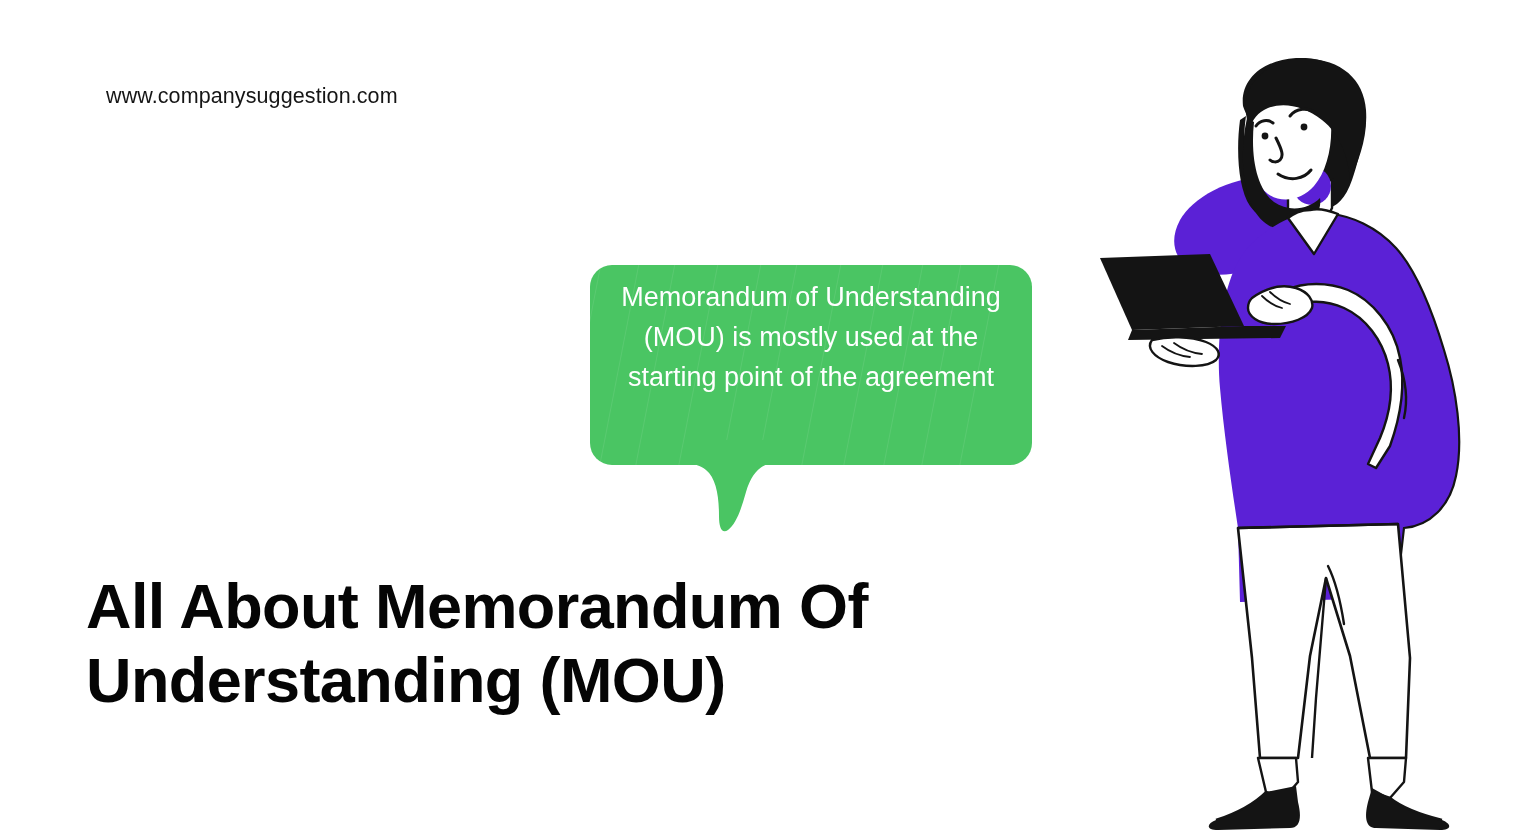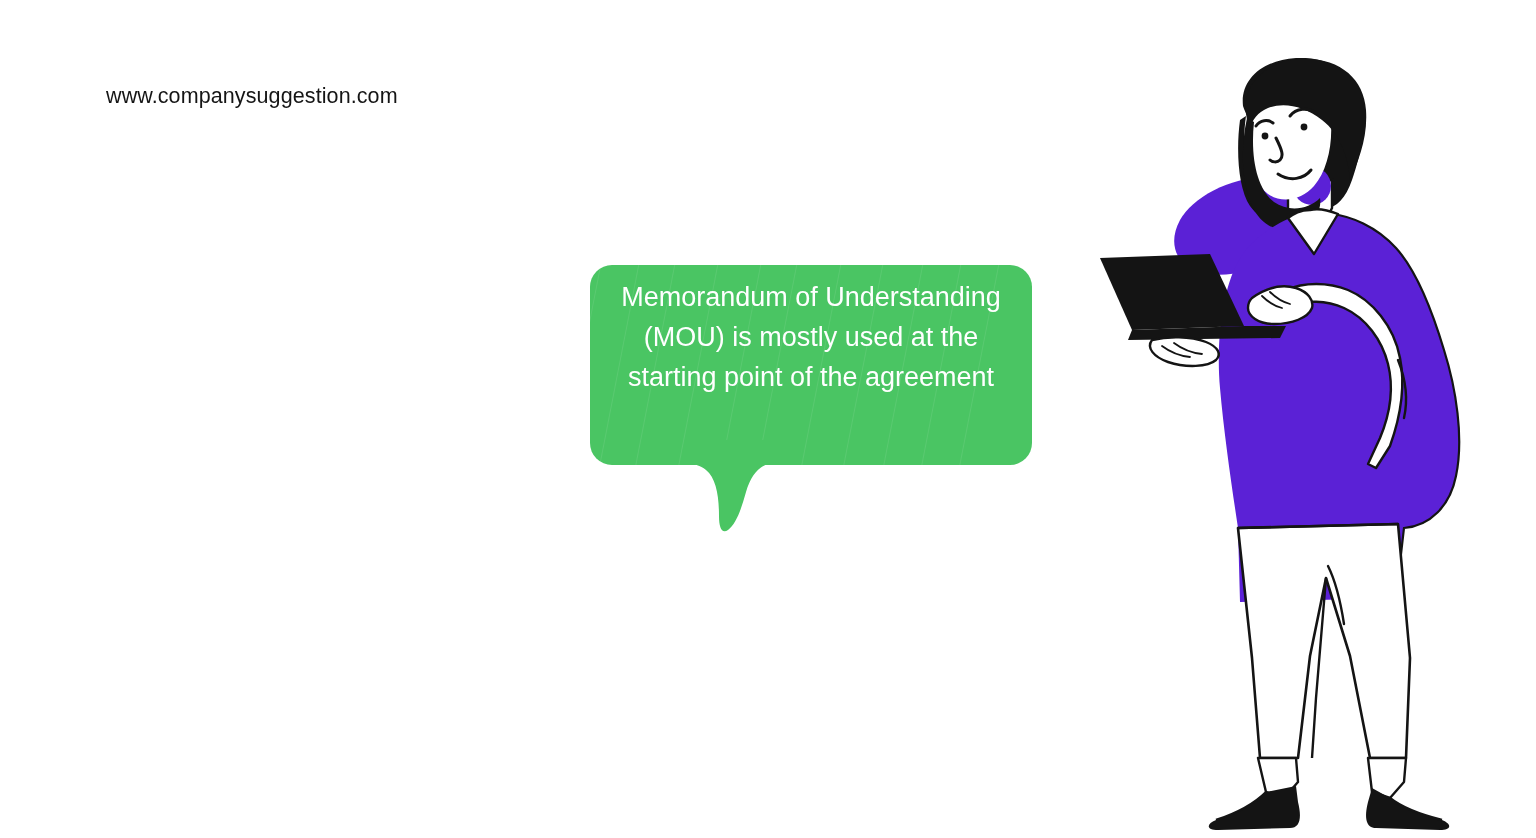--- a/index.html
+++ b/index.html
@@ -120,20 +120,21 @@
       <span style="left:378px"></span>
       <span style="left:416px"></span>
     </div>
     <div id="bubble-text">Memorandum of Understanding (MOU) is mostly used at the starting point of the agreement</div>
   </div>
 
   <svg id="bubble-tail" viewBox="0 0 90 95">
     <path d="M0 0 H90 V22 C72 22 62 32 56 52 C51 70 46 84 38 90 C32 94 29 88 29 76 C29 56 26 38 16 30 C10 25 4 24 0 24 Z" fill="#4ac563"></path>
   </svg>
 
+  <h1 id="headline">All About Memorandum Of Understanding (MOU)</h1>
 
   <svg id="illustration" viewBox="0 0 380 780">
 
     <g>
       <path d="M168 118 C128 120 92 140 80 162 C66 188 78 212 108 216 C140 220 178 206 196 182 C212 160 206 132 186 122 Z" fill="#5b21d6"></path>
     </g>
 
     <g>
       <path d="M143 48 C140 22 162 2 196 0 C232 -2 258 18 262 48 C266 78 258 104 252 122 C246 140 236 150 226 150
                C214 150 208 138 208 120 C208 100 200 84 184 78 C168 72 150 70 143 48 Z" fill="#141414"></path>

